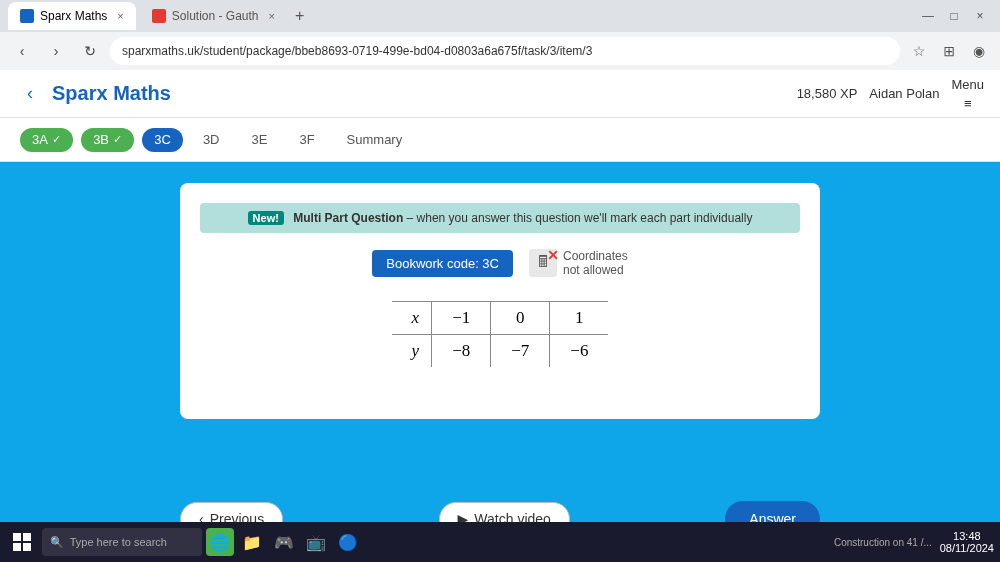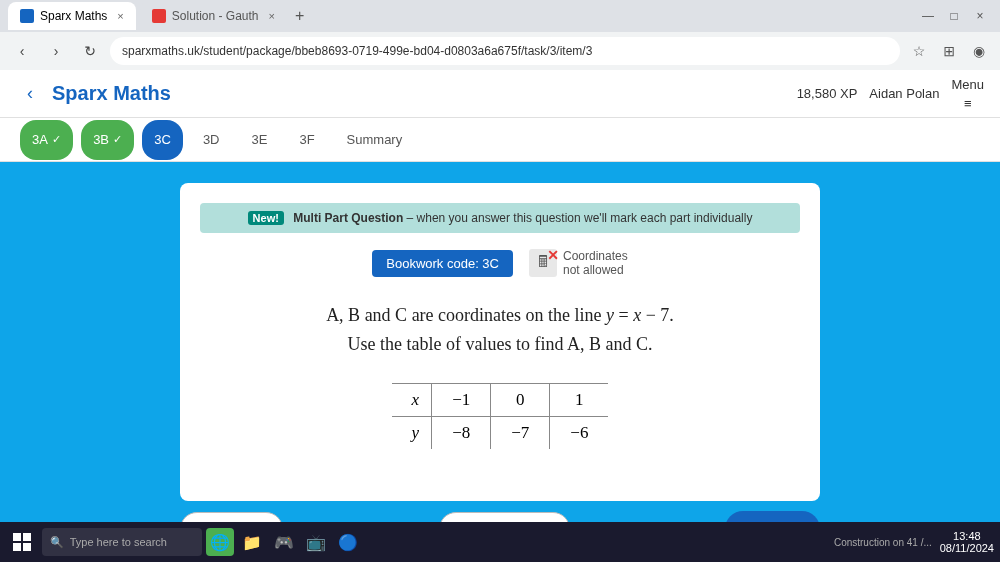--- a/index.html
+++ b/index.html
@@ -25,21 +25,21 @@
     
     .app-header { background: #fff; height: 48px; display: flex; align-items: center; padding: 0 16px; border-bottom: 1px solid #e0e0e0; }
     .back-btn { width: 28px; height: 28px; border-radius: 50%; border: none; background: none; cursor: pointer; font-size: 18px; color: #1565c0; margin-right: 8px; display: flex; align-items: center; justify-content: center; }
     .app-title { font-size: 20px; font-weight: bold; color: #1565c0; flex: 1; }
     .xp-info { font-size: 13px; color: #333; margin-right: 12px; }
     .user-name { font-size: 13px; color: #333; margin-right: 12px; }
     .menu-btn { background: none; border: none; cursor: pointer; font-size: 13px; color: #333; display: flex; align-items: center; gap: 4px; flex-direction: column; }
 
     
     .task-tabs { background: #fff; height: 44px; display: flex; align-items: center; padding: 0 20px; gap: 8px; border-bottom: 1px solid #e0e0e0; }
-    .task-tab { height: 40px; padding: 0 12px; border-radius: 16px; border: none; cursor: pointer; font-size: 13px; font-weight: 500; display: flex; align-items: center; gap: 4px; }
+    .task-tab { height: 24px; padding: 0 12px; border-radius: 16px; border: none; cursor: pointer; font-size: 13px; font-weight: 500; display: flex; align-items: center; gap: 4px; }
     .task-tab.completed { background: #4caf50; color: #fff; }
     .task-tab.active { background: #1565c0; color: #fff; }
     .task-tab.inactive { background: none; color: #555; }
     .check-icon { font-size: 11px; }
 
     
     .main-content { background: #0ea5e9; padding: 21px 180px; height: calc(562px - 70px - 48px - 44px); overflow: auto; display: flex; flex-direction: column; align-items: center; }
     .question-card { background: #fff; border-radius: 8px; padding: 20px; width: 100%; max-width: 660px; }
 
     .new-banner { background: #b2dfdb; border-radius: 4px; padding: 8px 16px; font-size: 12px; color: #333; margin-bottom: 16px; text-align: center; }
@@ -166,24 +166,20 @@
           🖩
           <span class="calc-cross">✕</span>
         </div>
         <div>
           <div>Coordinates</div>
           <div>not allowed</div>
         </div>
       </div>
     </div>
 
-    <div class="question-text">
-      <div>A, B and C are coordinates on the line <em>y</em> = <em>x</em> − 7.</div>
-      <div>Use the table of values to find A, B and C.</div>
-    </div>
 
     <table class="values-table">
       <tbody>
           <tr class="hline">
         <td class="row-header"><em>x</em></td>
         <td class="vline">−1</td>
         <td class="vline">0</td>
         <td class="vline">1</td>
       </tr>
       <tr class="hline">

